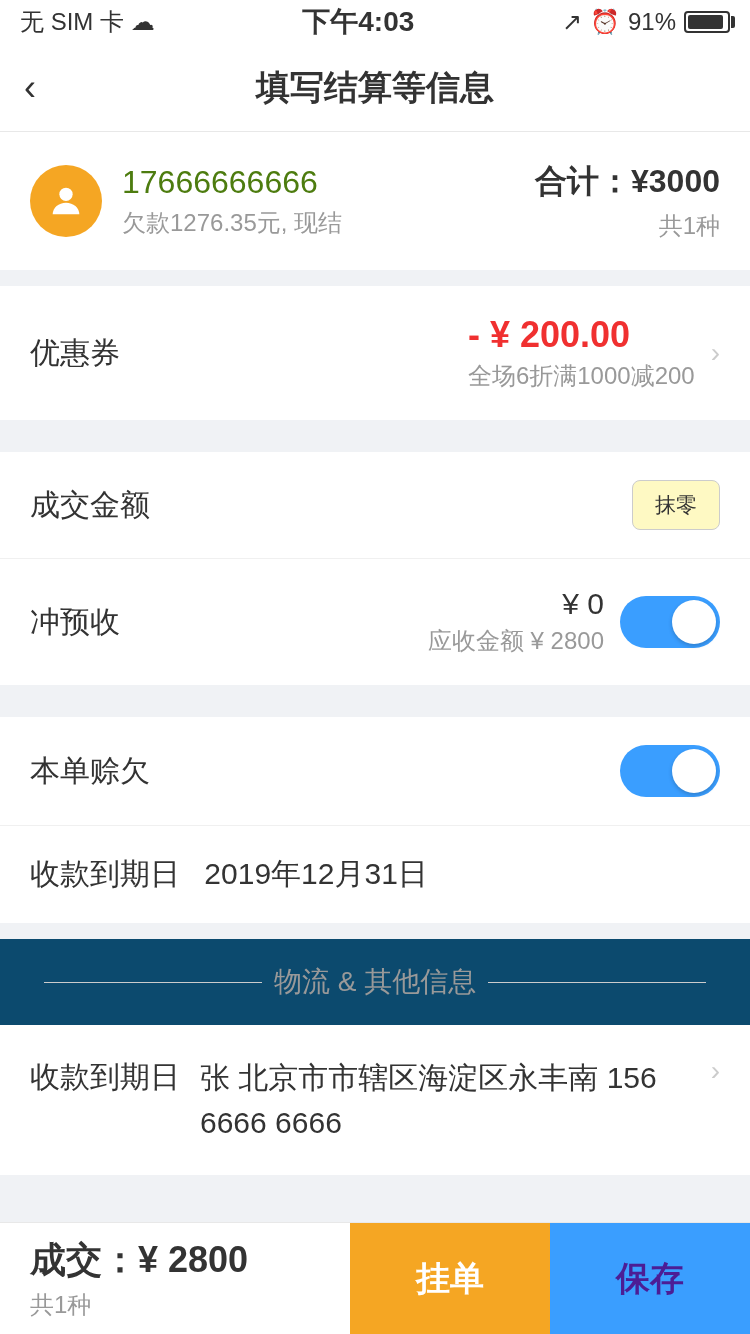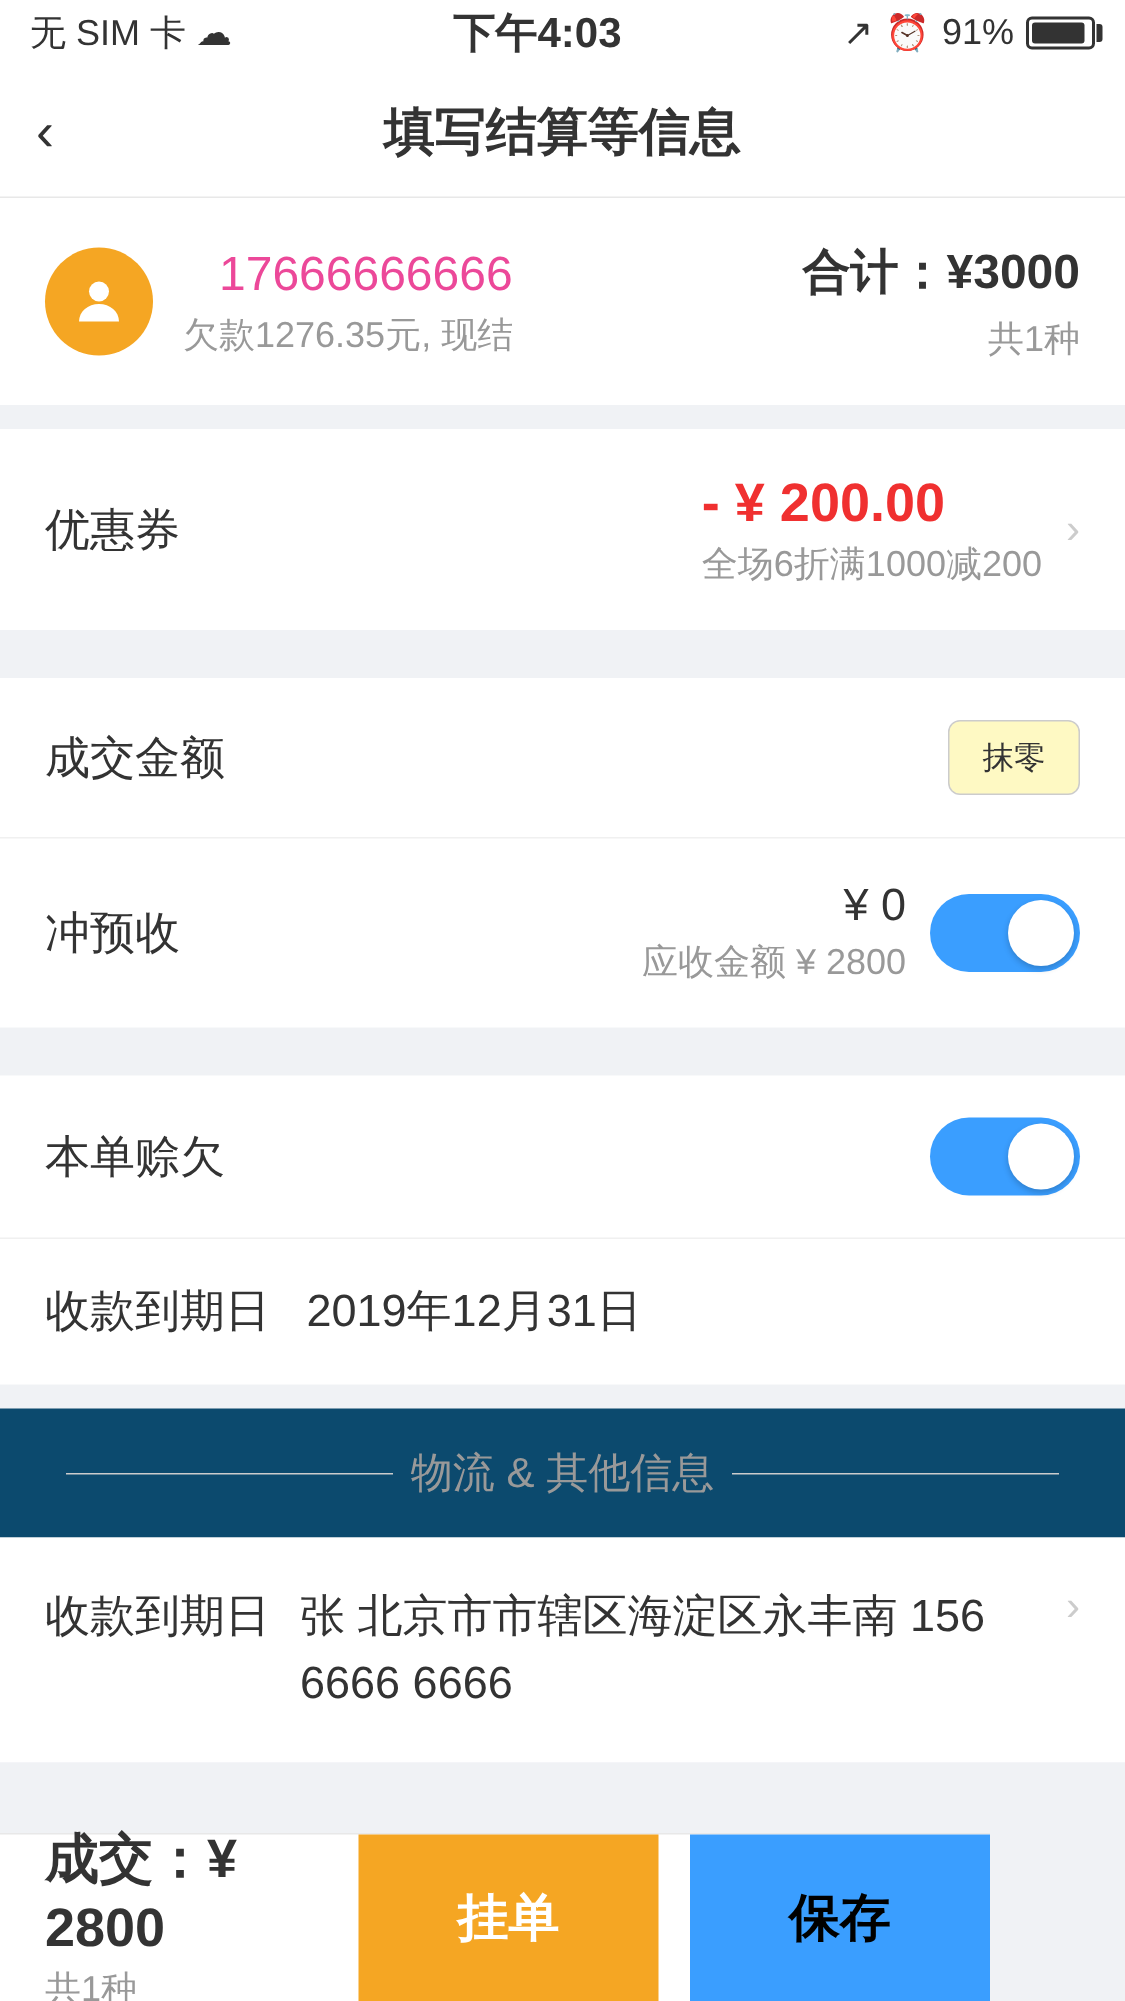--- a/index.html
+++ b/index.html
@@ -71,21 +71,21 @@
     }
     .customer-left { display: flex; align-items: center; gap: 20px; }
     .avatar {
       width: 72px; height: 72px; border-radius: 50%;
       background: #f5a623;
       display: flex; align-items: center; justify-content: center;
       flex-shrink: 0;
     }
     .avatar svg { width: 40px; height: 40px; fill: white; }
     .customer-info { }
-    .customer-phone { font-size: 32px; font-weight: 500; color: #ec4899; margin-left: 24px; }
+    .customer-phone { font-size: 32px; font-weight: 500; color: #4d7c0f; }
     .customer-debt { font-size: 24px; color: #999; margin-top: 6px; }
     .customer-right { text-align: right; }
     .total-amount { font-size: 32px; font-weight: 600; color: #333; }
     .total-count { font-size: 24px; color: #999; margin-top: 6px; }
 
     
     .section {
       background: #fff;
       margin-bottom: 16px;
     }
@@ -175,27 +175,26 @@
     .gray-area {
       background: #f0f2f5;
       height: 200px;
     }
 
     
     .bottom-bar {
       position: fixed;
       bottom: 0;
       left: 0;
-      width: 660px;
+      width: 750px;
       height: 112px;
       background: #fff;
       display: flex;
       align-items: center;
       border-top: 1px solid #e8e8e8;
-      gap: 21px;
     }
     .bottom-info {
       flex: 1;
       padding: 0 30px;
     }
     .bottom-deal { font-size: 28px; color: #333; }
     .bottom-deal span { font-size: 36px; font-weight: 700; color: #333; }
     .bottom-count { font-size: 24px; color: #999; margin-top: 4px; }
     .bottom-btn-hold {
       width: 200px;
@@ -211,21 +210,21 @@
     }
     .bottom-btn-save {
       width: 200px;
       height: 112px;
       background: #3a9eff;
       display: flex;
       align-items: center;
       justify-content: center;
       font-size: 34px;
       font-weight: 600;
-      color: #000000;
+      color: #4c1d95;
       cursor: pointer;
     }
   </style>
 </head>
 <body>
 
 <div class="status-bar">
   <div class="status-left">
     <span>无 SIM 卡 ☁</span>
   </div>

